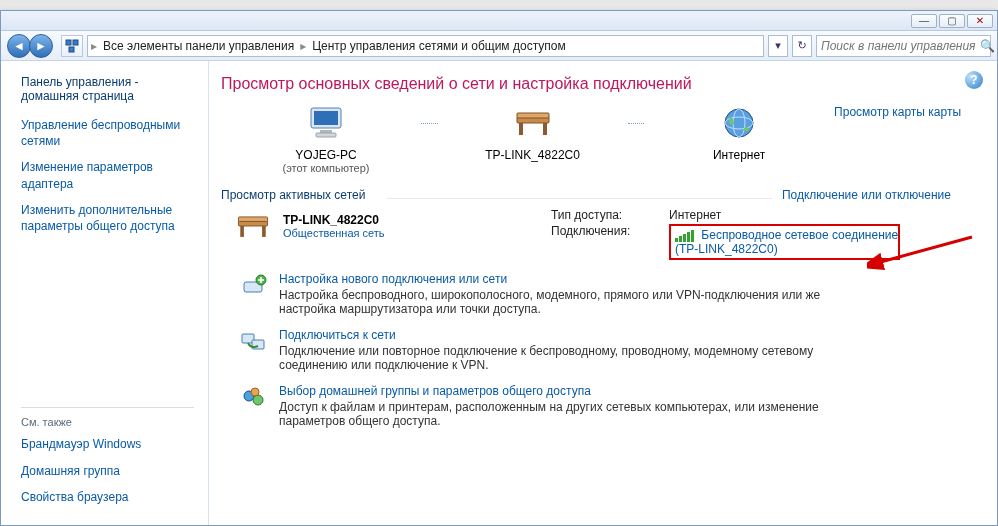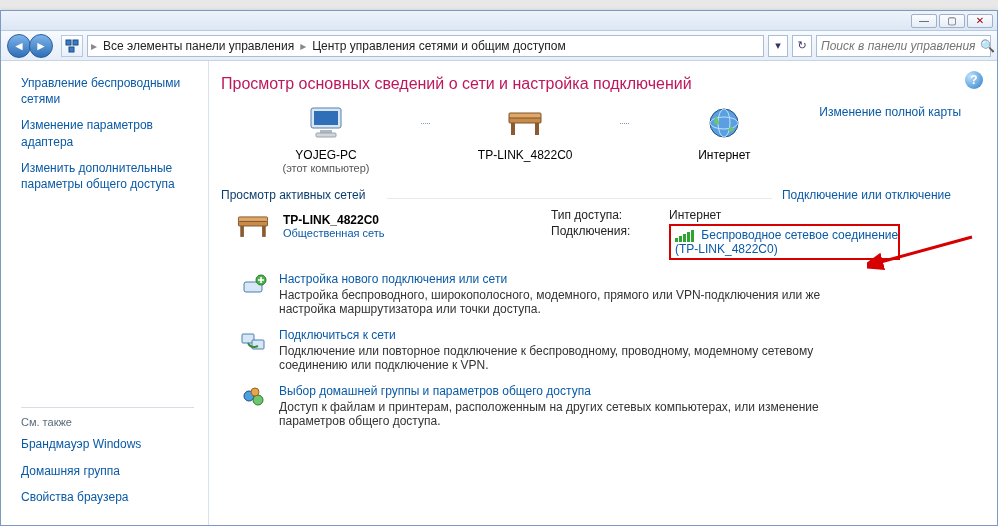--- a/index.html
+++ b/index.html
@@ -288,20 +288,21 @@
     <div class="tb-small">↻</div>
     <div class="search">
       <input placeholder="Поиск в панели управления" style="">
       <div class="mag">🔍</div>
     </div>
   </div>
 
   <div class="body">
 
     <div class="sidebar">
+      <div class="cp-home">Панель управления - домашняя страница</div>
       <div class="side-link">Управление беспроводными сетями</div>
       <div class="side-link">Изменение параметров адаптера</div>
       <div class="side-link">Изменить дополнительные параметры общего доступа</div>
       <div class="sidebar-spacer"></div>
       <hr class="see-also-hr">
       <div class="see-also-title">См. также</div>
       <div class="side-link">Брандмауэр Windows</div>
       <div class="side-link">Домашняя группа</div>
       <div class="side-link">Свойства браузера</div>
     </div>
@@ -335,21 +336,21 @@
         <div class="map-node">
           <svg width="36" height="36" viewBox="0 0 36 36">
             <circle cx="18" cy="18" r="14" fill="#5aa0e0" stroke="#1c4d86"></circle>
             <ellipse cx="18" cy="18" rx="14" ry="6" fill="none" stroke="#bfe0ff"></ellipse>
             <ellipse cx="18" cy="18" rx="6" ry="14" fill="none" stroke="#bfe0ff"></ellipse>
             <path d="M9 11 q4 3 4 8 q-2 1 -5 -1" fill="#6fc46f"></path>
             <path d="M24 22 q3 -1 4 3 q-3 3 -6 0" fill="#6fc46f"></path>
           </svg>
           <div class="cap1">Интернет</div>
         </div>
-        <div class="link-right">Изменение полной карты</div>
+        <div class="link-right">Просмотр карты карты</div>
       </div>
 
       <div style="display:flex; align-items:baseline;">
         <div class="sec-heading">Просмотр активных сетей</div>
         <div style="flex:1; border-bottom:1px solid #e6eaef; margin:0 10px 4px 10px;"></div>
         <div class="link-right" style="margin-right:30px;">Подключение или отключение</div>
       </div>
 
       <div class="active-net">
         <div class="net-box">

